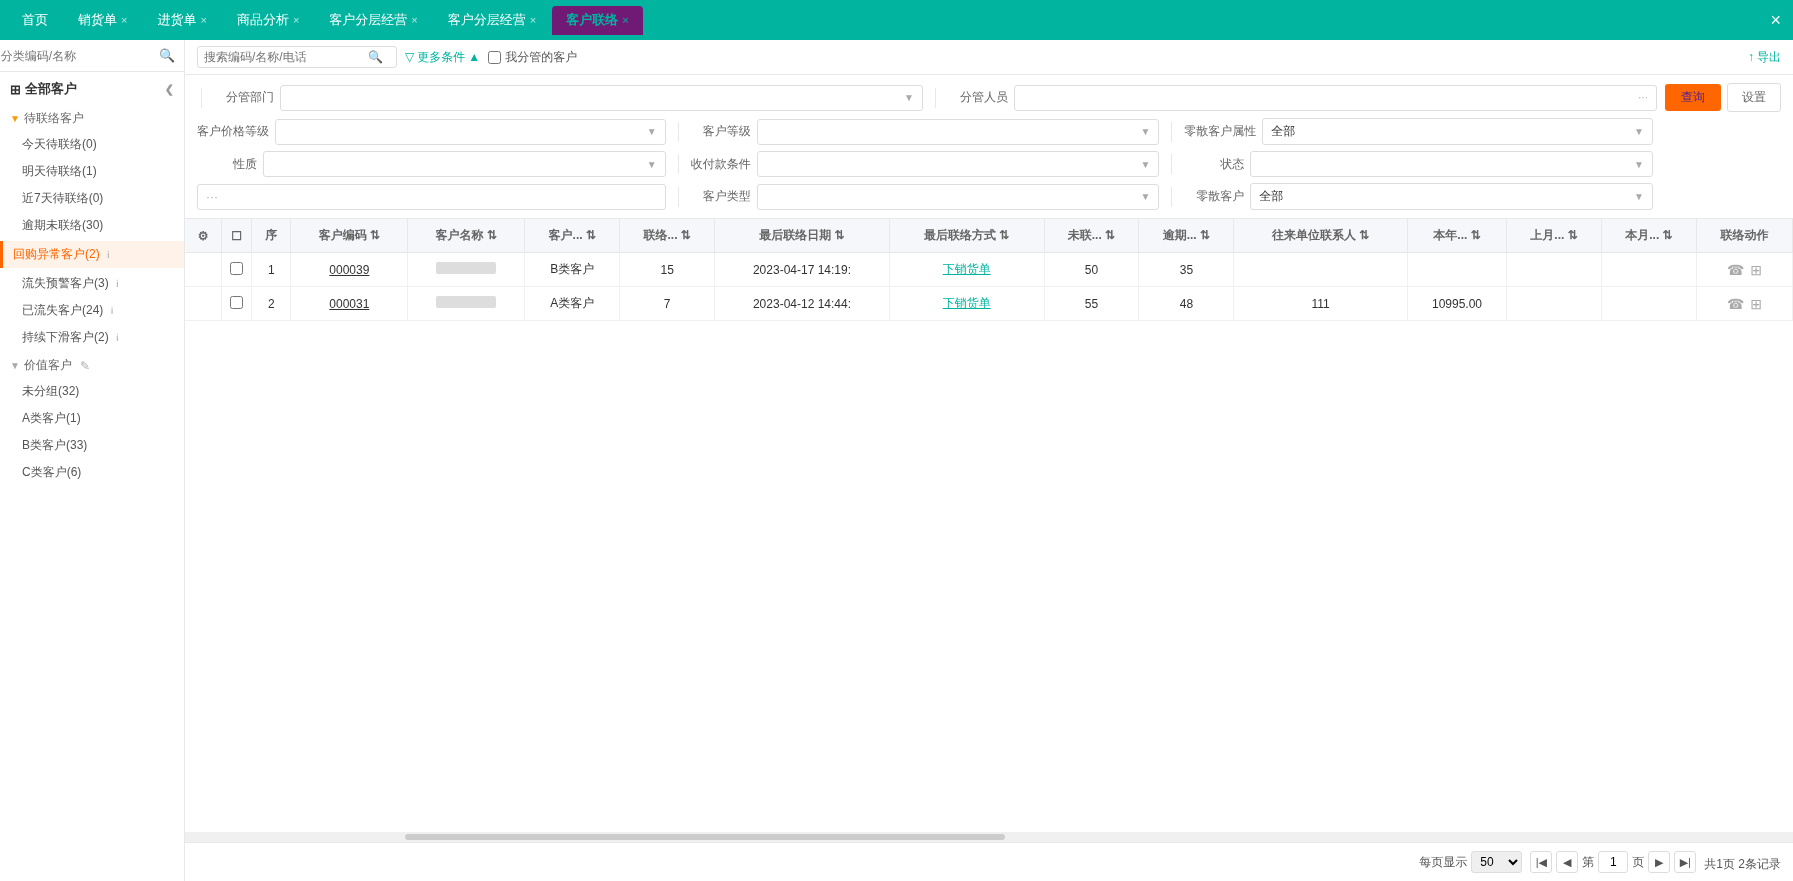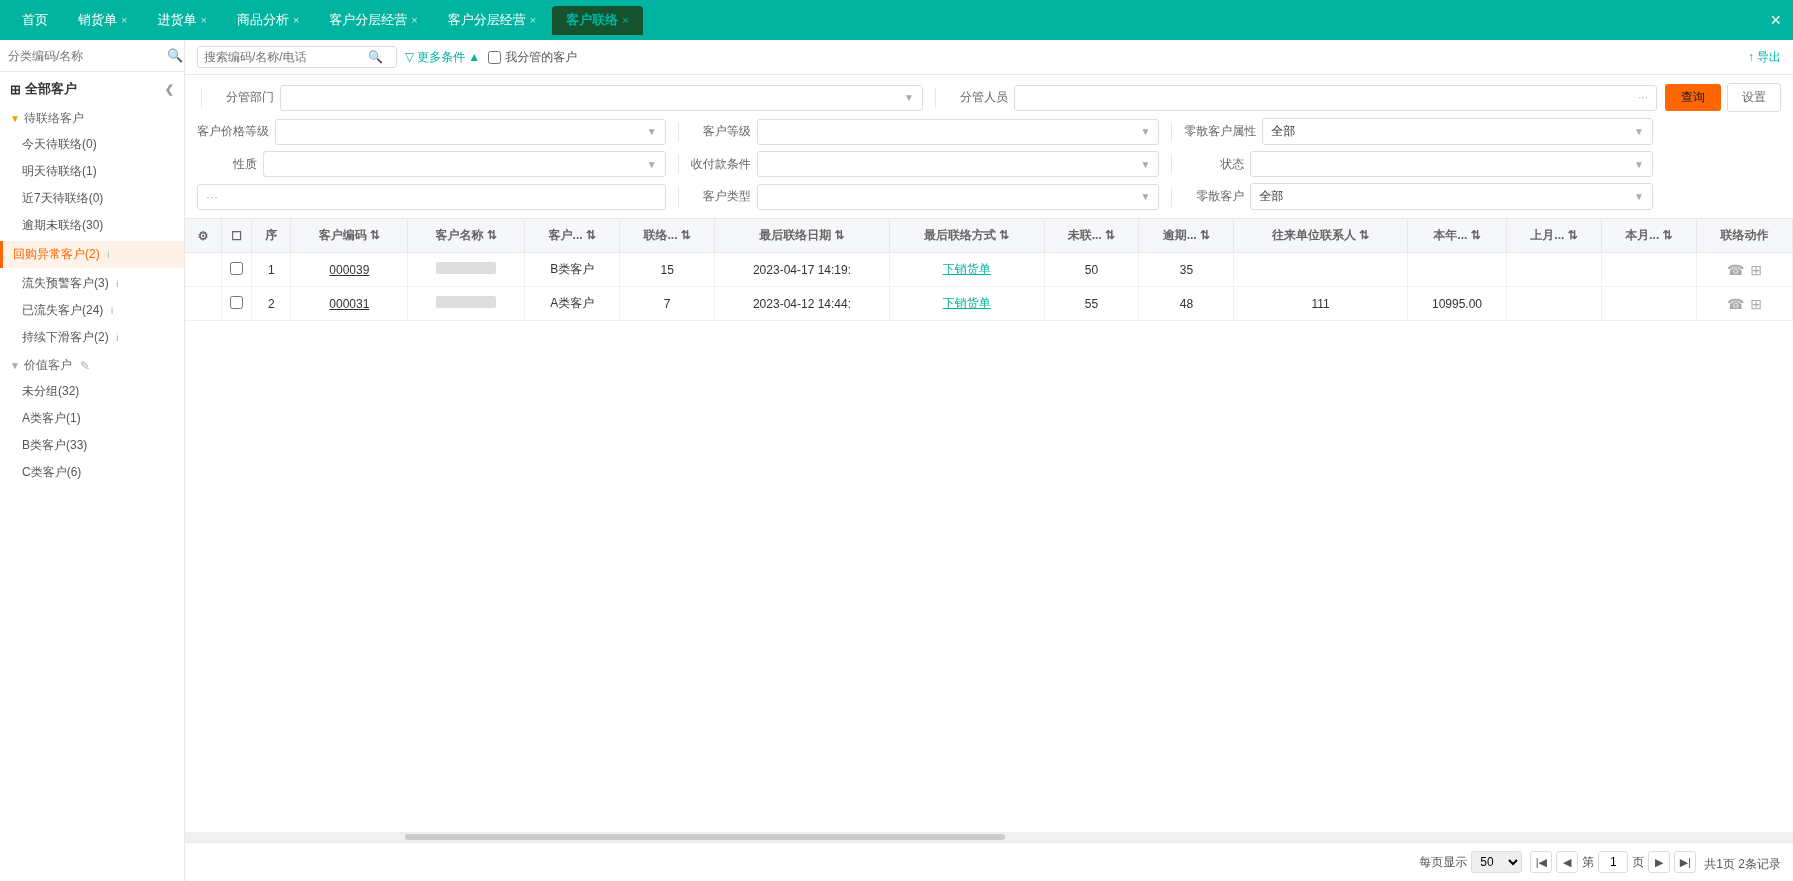--- a/index.html
+++ b/index.html
@@ -20,21 +20,21 @@
       color: #fff;
       font-size: 13px;
       cursor: pointer;
       border-radius: 4px 4px 0 0;
       white-space: nowrap;
       display: flex;
       align-items: center;
       gap: 4px;
       height: 29px;
     }
-    .top-nav .nav-item.active { background: #14532d; color: #00b4a0; font-weight: bold; }
+    .top-nav .nav-item.active { background: #701a75; color: #00b4a0; font-weight: bold; }
     .top-nav .nav-item .close-x { font-size: 11px; opacity: 0.7; }
     .top-nav .nav-close-all {
       position: absolute; right: 12px; top: 50%; transform: translateY(-50%);
       color: #fff; font-size: 18px; cursor: pointer;
     }
 
     
     .main-layout {
       display: flex;
       height: calc(881px - 40px);
@@ -49,20 +49,21 @@
       flex-direction: column;
       overflow: hidden;
       flex-shrink: 0;
     }
     .sidebar-search {
       padding: 8px;
       border-bottom: 1px solid #e8e8e8;
       display: flex;
       align-items: center;
       gap: 4px;
+      justify-content: flex-end;
     }
     .sidebar-search input {
       flex: 1;
       border: none;
       outline: none;
       font-size: 12px;
       color: #999;
     }
     .sidebar-search .search-icon { color: #aaa; font-size: 13px; cursor: pointer; }
 
@@ -173,21 +174,21 @@
       border: 1px solid #ddd; border-radius: 3px;
       padding: 4px 8px; font-size: 12px; color: #333;
       display: flex; align-items: center; justify-content: space-between;
       cursor: pointer; min-height: 26px;
     }
     .filter-input .arrow { color: #aaa; font-size: 10px; }
     .filter-divider { width: 1px; height: 20px; background: #e8e8e8; margin: 0 4px; }
 
     .action-buttons { display: flex; gap: 6px; align-items: center; }
     .btn-query {
-      background: #f60; color: #0f172a; border: none;
+      background: #f60; color: #4c1d95; border: none;
       padding: 5px 16px; border-radius: 3px; cursor: pointer; font-size: 12px;
     }
     .btn-settings {
       background: #fff; color: #666; border: 1px solid #ddd;
       padding: 5px 14px; border-radius: 3px; cursor: pointer; font-size: 12px;
     }
 
     
     .table-area {
       flex: 1;

